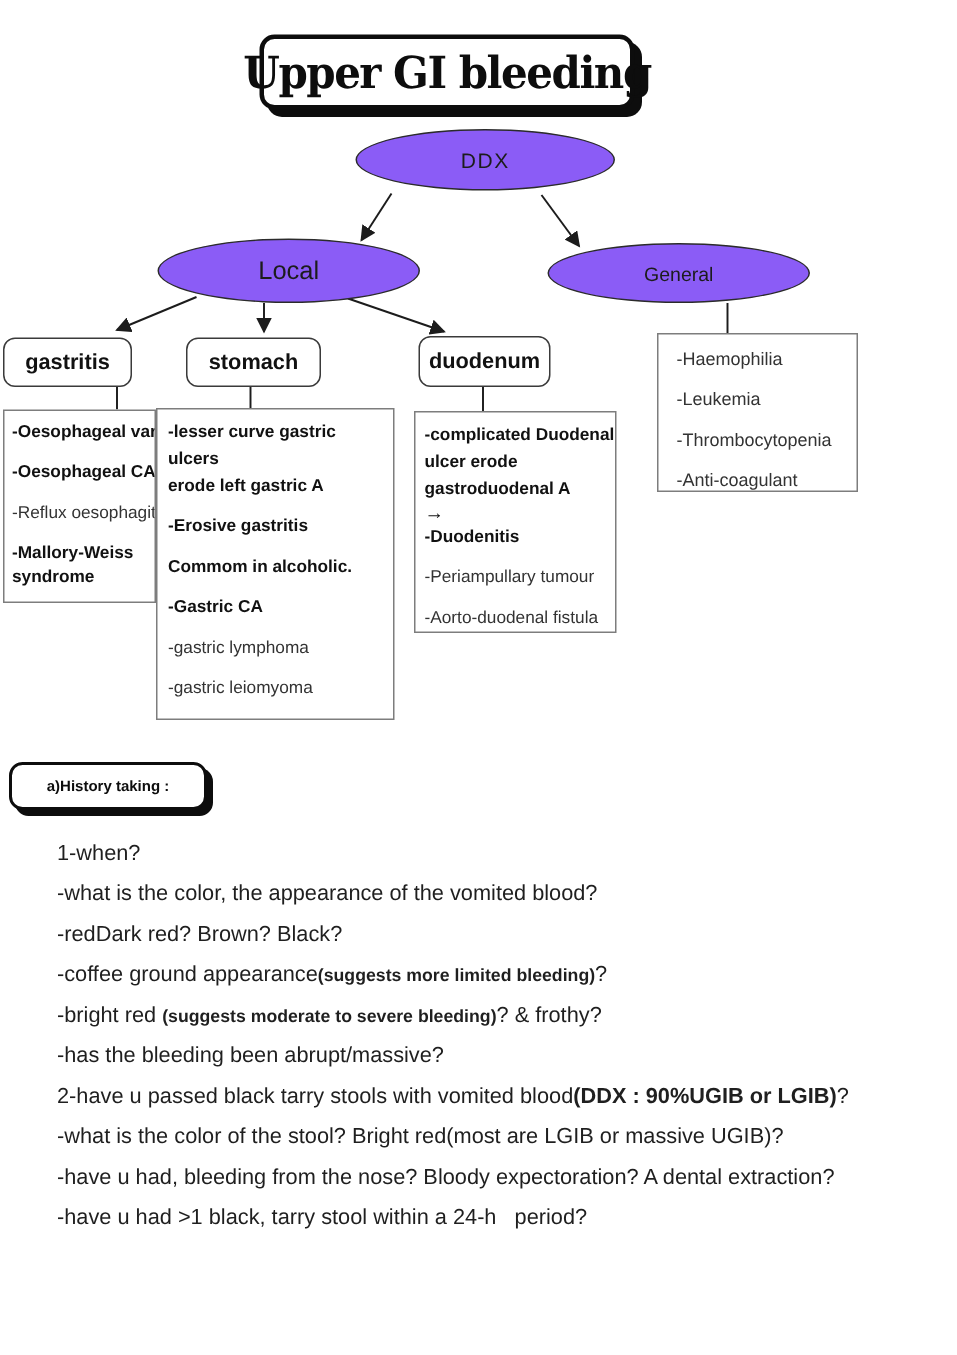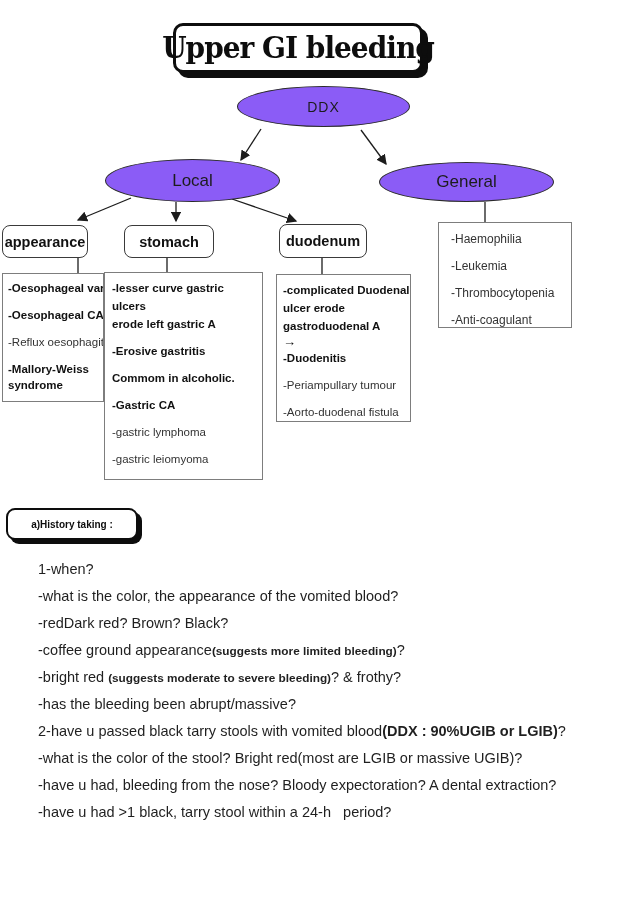--- a/index.html
+++ b/index.html
@@ -31,21 +31,21 @@
   #history-box{left:6px;top:508px;width:132px;height:32px;border-width:2.5px;border-radius:9px;box-shadow:4px 4px 0 #0d0d0d;}
   #history-box .heading-text{font-weight:700;font-size:10px;color:#0d0d0d;white-space:nowrap;}
   
   .ellipse{
     position:absolute;border:1.2px solid #2b2b2b;border-radius:50%;
     display:flex;align-items:center;justify-content:center;
     background:#8b5cf6;box-sizing:border-box;
   }
   #ellipse-ddx{left:237px;top:86px;width:173px;height:41px;font-size:14px;letter-spacing:1px;}
   #ellipse-local{left:105px;top:159px;width:175px;height:43px;font-size:17px;}
-  #ellipse-general{left:379px;top:162px;width:175px;height:40px;font-size:17px;}
+  #ellipse-general{left:365px;top:162px;width:175px;height:40px;font-size:13px;}
   
   .node-box{
     position:absolute;border:1.6px solid #3a3a3a;border-radius:8px;
     display:flex;align-items:center;justify-content:center;
     background:#ffffff;font-weight:700;font-size:14.5px;color:#111;
     box-sizing:border-box;
   }
   #node-esophagus{left:2px;top:225px;width:86px;height:33px;}
   #node-stomach{left:124px;top:225px;width:90px;height:33px;}
   #node-duodenum{left:279px;top:224px;width:88px;height:34px;}
@@ -106,21 +106,21 @@
     <span>DDX</span>
   </div>
   <div id="ellipse-local" class="ellipse">
     <span>Local</span>
   </div>
   <div id="ellipse-general" class="ellipse">
     <span>General</span>
   </div>
 
   <div id="node-esophagus" class="node-box">
-    <span>appearance</span>
+    <span>gastritis</span>
   </div>
   <div id="node-stomach" class="node-box">
     <span>stomach</span>
   </div>
   <div id="node-duodenum" class="node-box">
     <span>duodenum</span>
   </div>
 
   <div id="esophagus-list" class="list-box">
     <div class="cause b nowrap">-Oesophageal varic</div>

